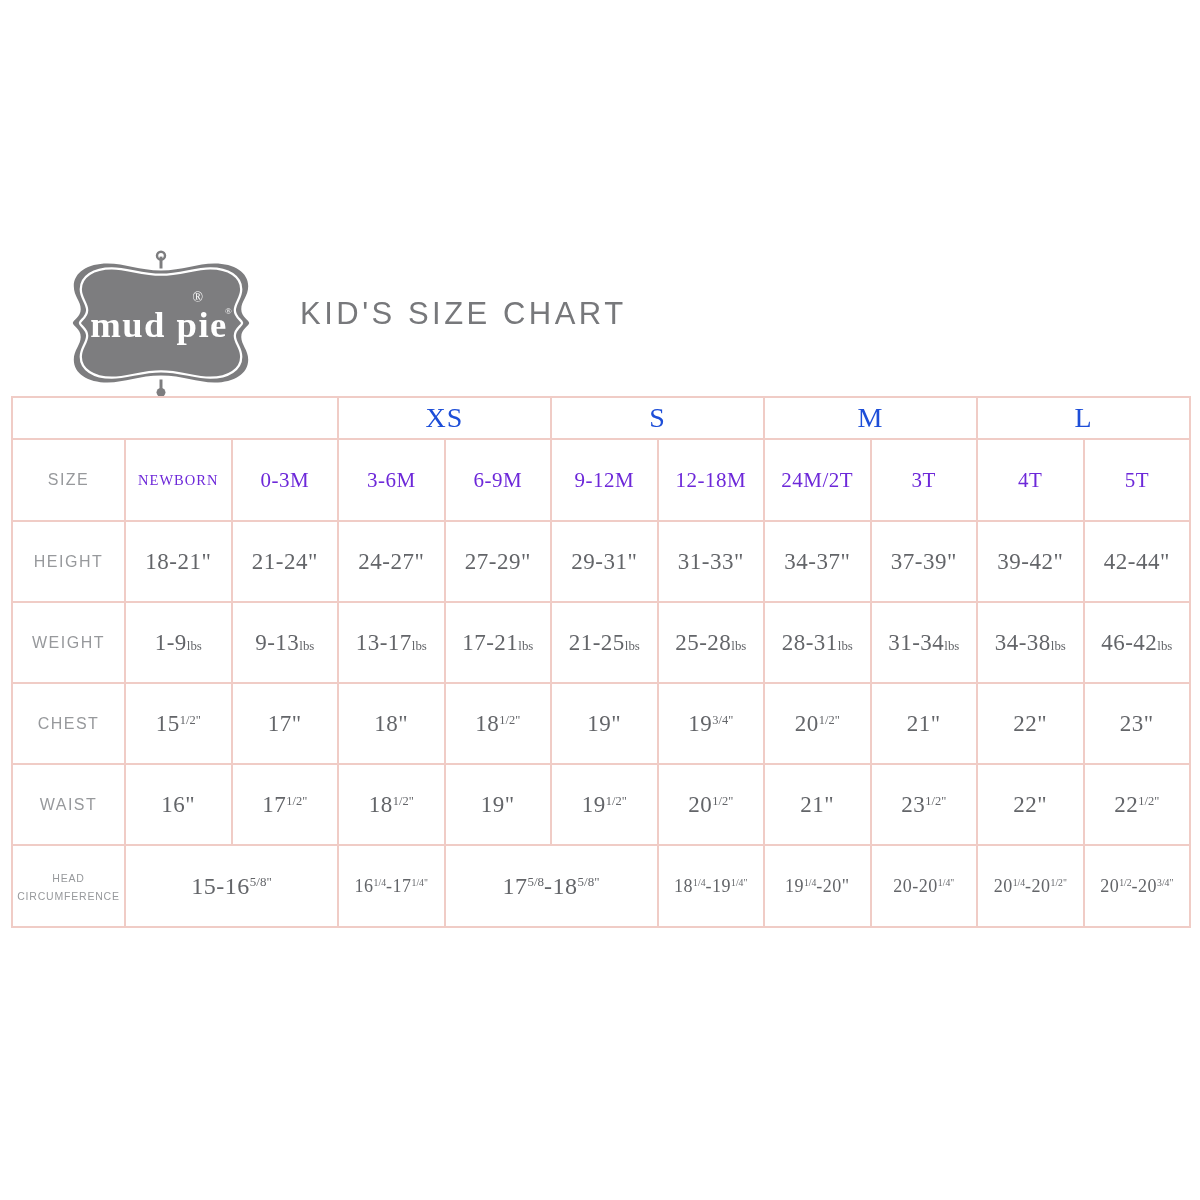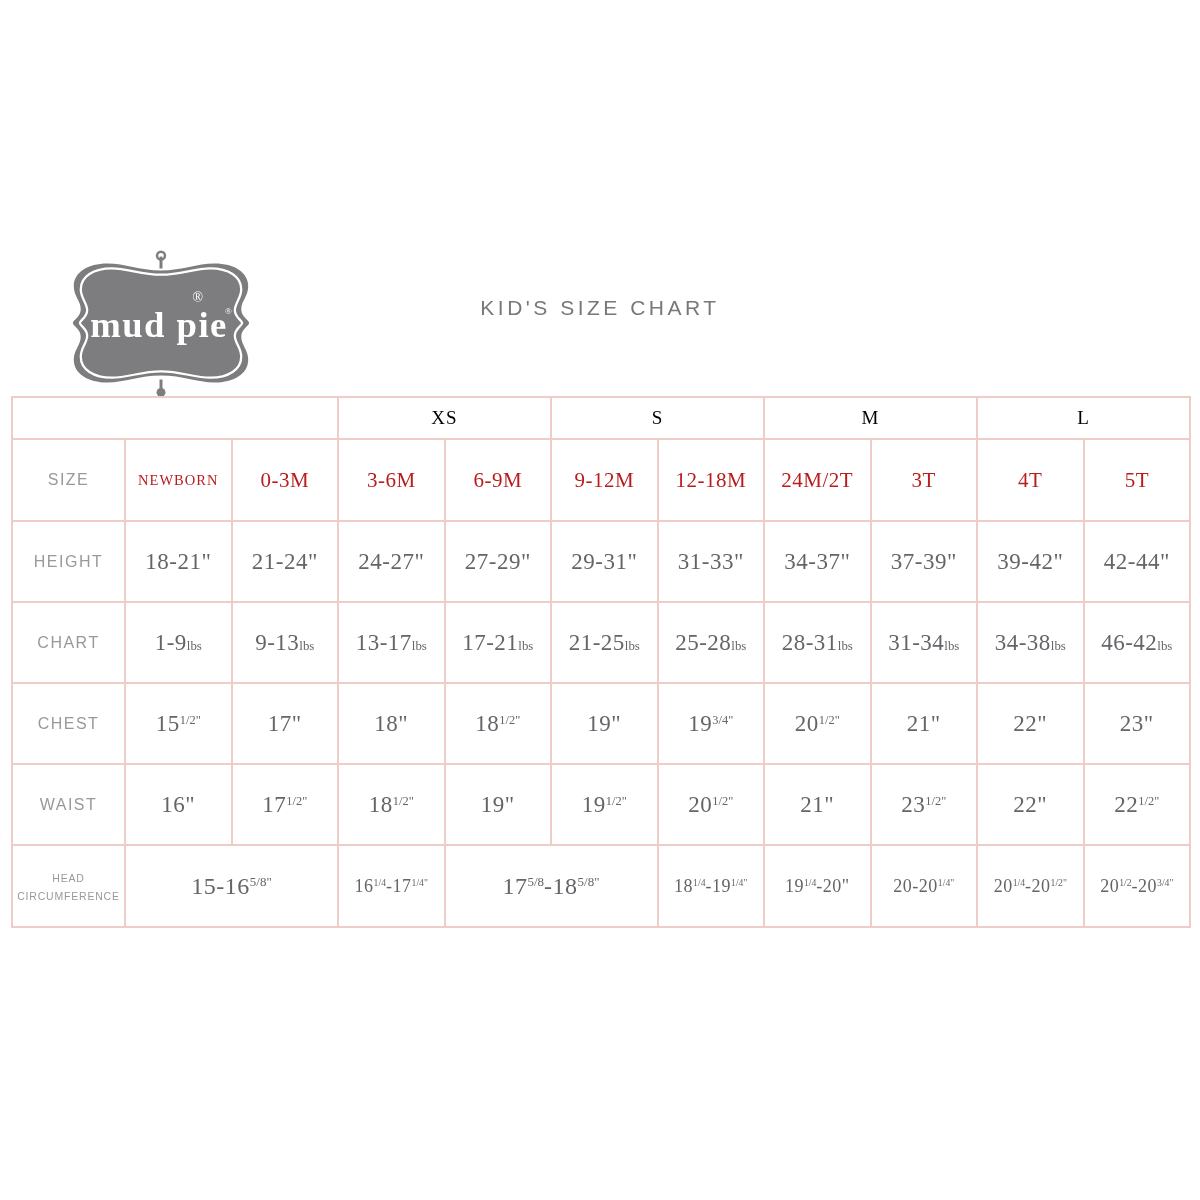--- a/index.html
+++ b/index.html
@@ -3,49 +3,49 @@
 <meta charset="utf-8">
 <style>
   html,body{margin:0;padding:0;}
   body{
     width:1200px;height:1200px;position:relative;background:#ffffff;
     font-family:"Liberation Sans", sans-serif;overflow:hidden;
   }
   
   .logo-wrap{position:absolute;left:52px;top:248px;width:218px;height:152px;}
   .page-title{
-    position:absolute;left:300px;top:296px;width:600px;text-align:center;
-    font-size:21px;letter-spacing:3.5px;color:#77787b;font-weight:400;
+    position:absolute;left:300px;top:296px;width:600px;
+    font-size:31px;letter-spacing:3.5px;color:#77787b;font-weight:400;
   }
   
   .size-table{
     position:absolute;left:11px;top:396px;width:1178px;
     border-collapse:collapse;table-layout:fixed;background:#ffffff;
   }
   .size-table td{
     border:2px solid #f0ccc6;background:#ffffff;
     text-align:center;vertical-align:middle;padding:0 2px;
   }
   col.c-label{width:113px;}
   col.c-size{width:106.5px;}
   tr.group-row td{height:40px;}
   tr.size-row td{height:80px;margin-left:28px;}
   tr.data-row td{height:79px;}
   tr.head-row td{height:80px;margin-top:6px;}
   .group-label{
     font-family:"Liberation Serif","DejaVu Serif",serif;
-    font-size:19px;color:#000000;letter-spacing:1px;margin-top:17px;
+    font-size:28px;color:#1d4ed8;letter-spacing:1px;margin-top:17px;
   }
   .row-label{
     font-size:16px;color:#97999c;letter-spacing:1.5px;
   }
   .row-label.tiny{font-size:10.5px;line-height:1.4;letter-spacing:0.8px;}
   .size-cell{
     font-family:"Liberation Serif","DejaVu Serif",serif;
-    font-size:21px;color:#b91c1c;letter-spacing:0.5px;
+    font-size:21px;color:#6d28d9;letter-spacing:0.5px;
   }
   .size-cell.newborn{font-size:14.5px;letter-spacing:1px;}
   .value{
     font-family:"Liberation Serif","DejaVu Serif",serif;
     font-size:23px;color:#636569;letter-spacing:0.5px;white-space:nowrap;
   }
   .head-row .value{font-size:18px;}
   .head-row .wide .value{font-size:24px;}
   .frac{
     font-size:0.54em;position:relative;top:-0.55em;letter-spacing:0;
@@ -131,21 +131,21 @@
         <td colspan="1"><span class="value"><span>24-27"</span></span></td>
         <td colspan="1"><span class="value"><span>27-29"</span></span></td>
         <td colspan="1"><span class="value"><span>29-31"</span></span></td>
         <td colspan="1"><span class="value"><span>31-33"</span></span></td>
         <td colspan="1"><span class="value"><span>34-37"</span></span></td>
         <td colspan="1"><span class="value"><span>37-39"</span></span></td>
         <td colspan="1"><span class="value"><span>39-42"</span></span></td>
         <td colspan="1"><span class="value"><span>42-44"</span></span></td>
       </tr>
       <tr class="data-row">
-        <td><span class="row-label">CHART</span></td>
+        <td><span class="row-label">WEIGHT</span></td>
         <td colspan="1"><span class="value"><span>1-9</span><span class="unit">lbs</span></span></td>
         <td colspan="1"><span class="value"><span>9-13</span><span class="unit">lbs</span></span></td>
         <td colspan="1"><span class="value"><span>13-17</span><span class="unit">lbs</span></span></td>
         <td colspan="1"><span class="value"><span>17-21</span><span class="unit">lbs</span></span></td>
         <td colspan="1"><span class="value"><span>21-25</span><span class="unit">lbs</span></span></td>
         <td colspan="1"><span class="value"><span>25-28</span><span class="unit">lbs</span></span></td>
         <td colspan="1"><span class="value"><span>28-31</span><span class="unit">lbs</span></span></td>
         <td colspan="1"><span class="value"><span>31-34</span><span class="unit">lbs</span></span></td>
         <td colspan="1"><span class="value"><span>34-38</span><span class="unit">lbs</span></span></td>
         <td colspan="1"><span class="value"><span>46-42</span><span class="unit">lbs</span></span></td>

